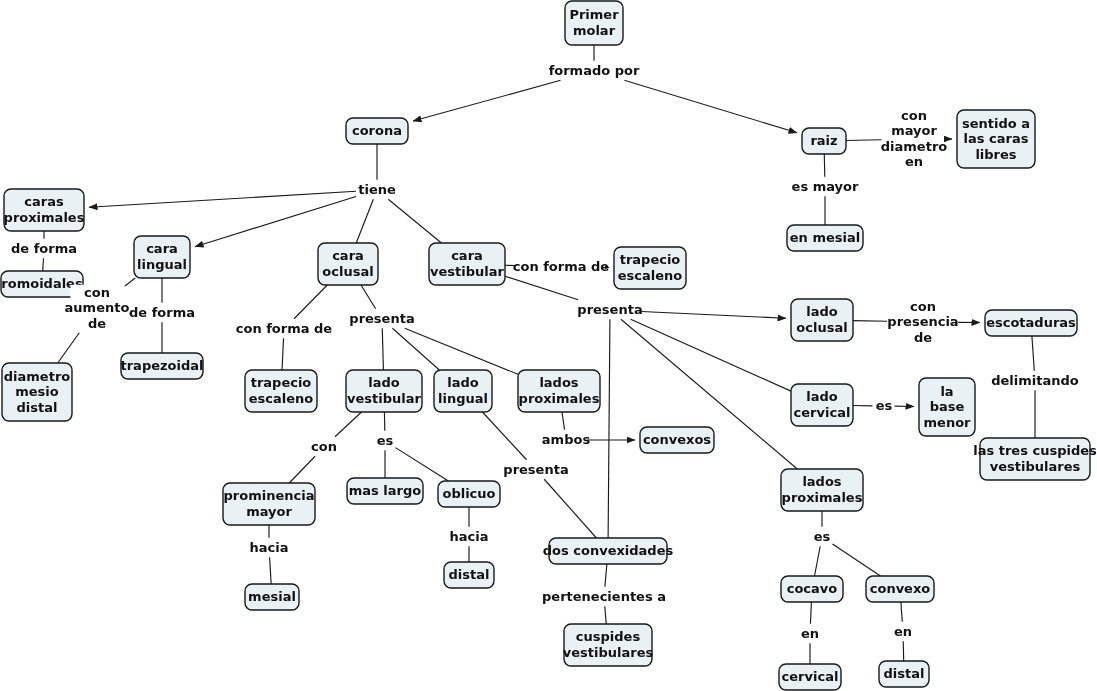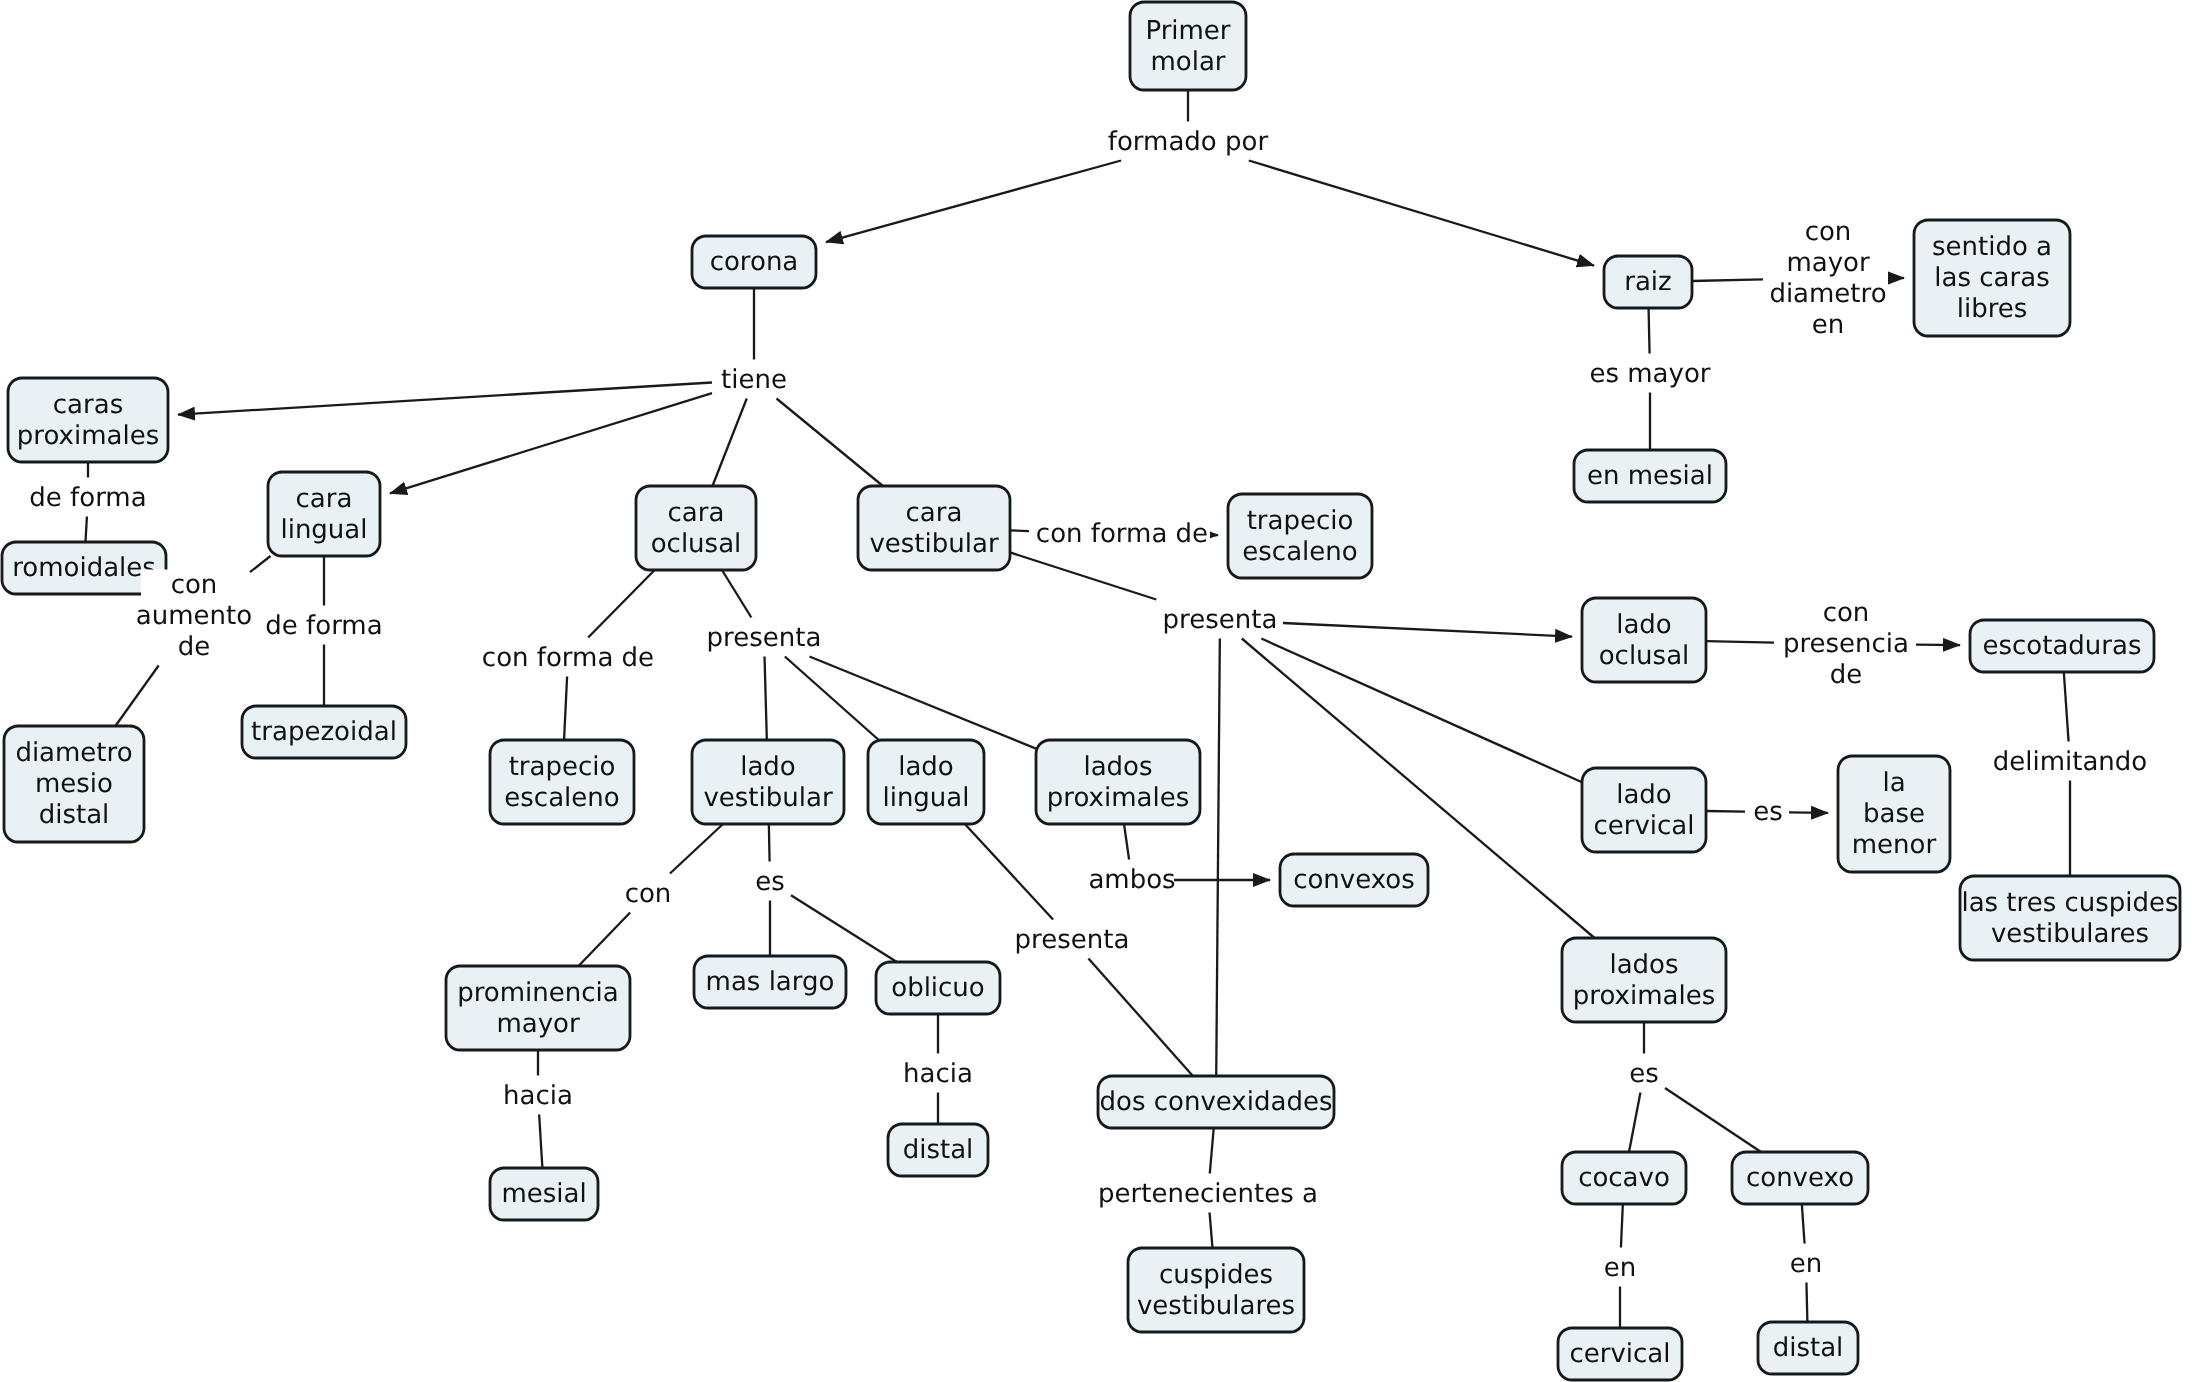--- a/index.html
+++ b/index.html
@@ -10,20 +10,21 @@
   body {
     width: 1097px;
     height: 691px;
     font-family: "DejaVu Sans", sans-serif;
     overflow: hidden;
   }
   #map-root {
     position: relative;
     width: 929px;
     height: 691px;
+    font-weight: bold;
   }
   svg#cmap {
     position: absolute;
     top: 0;
     left: 0;
     width: 1097px;
     height: 691px;
     display: block;
   }
   .edge-line {

